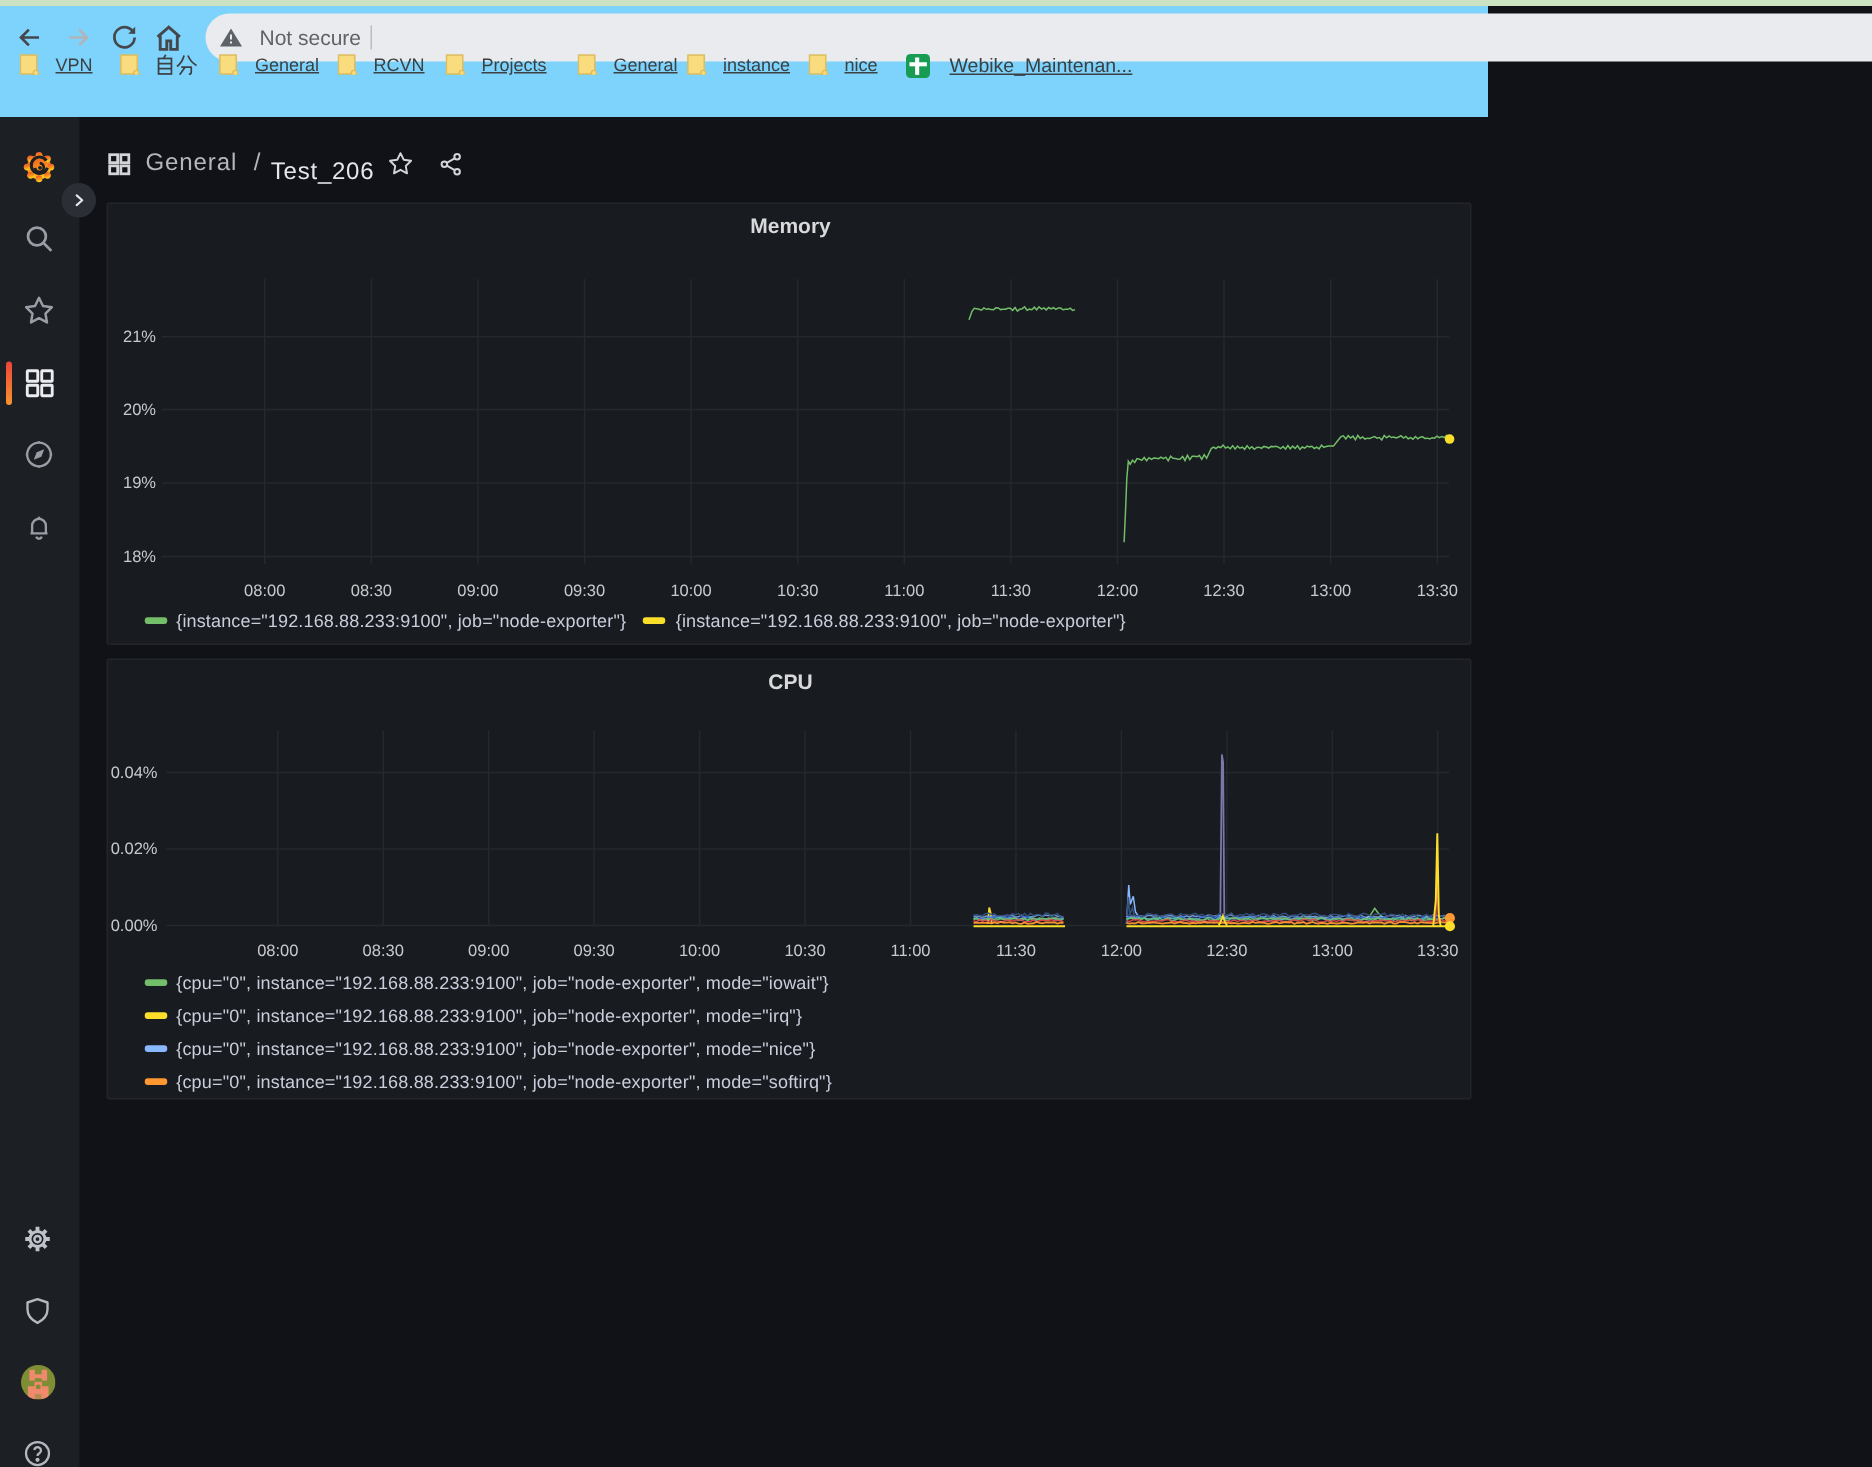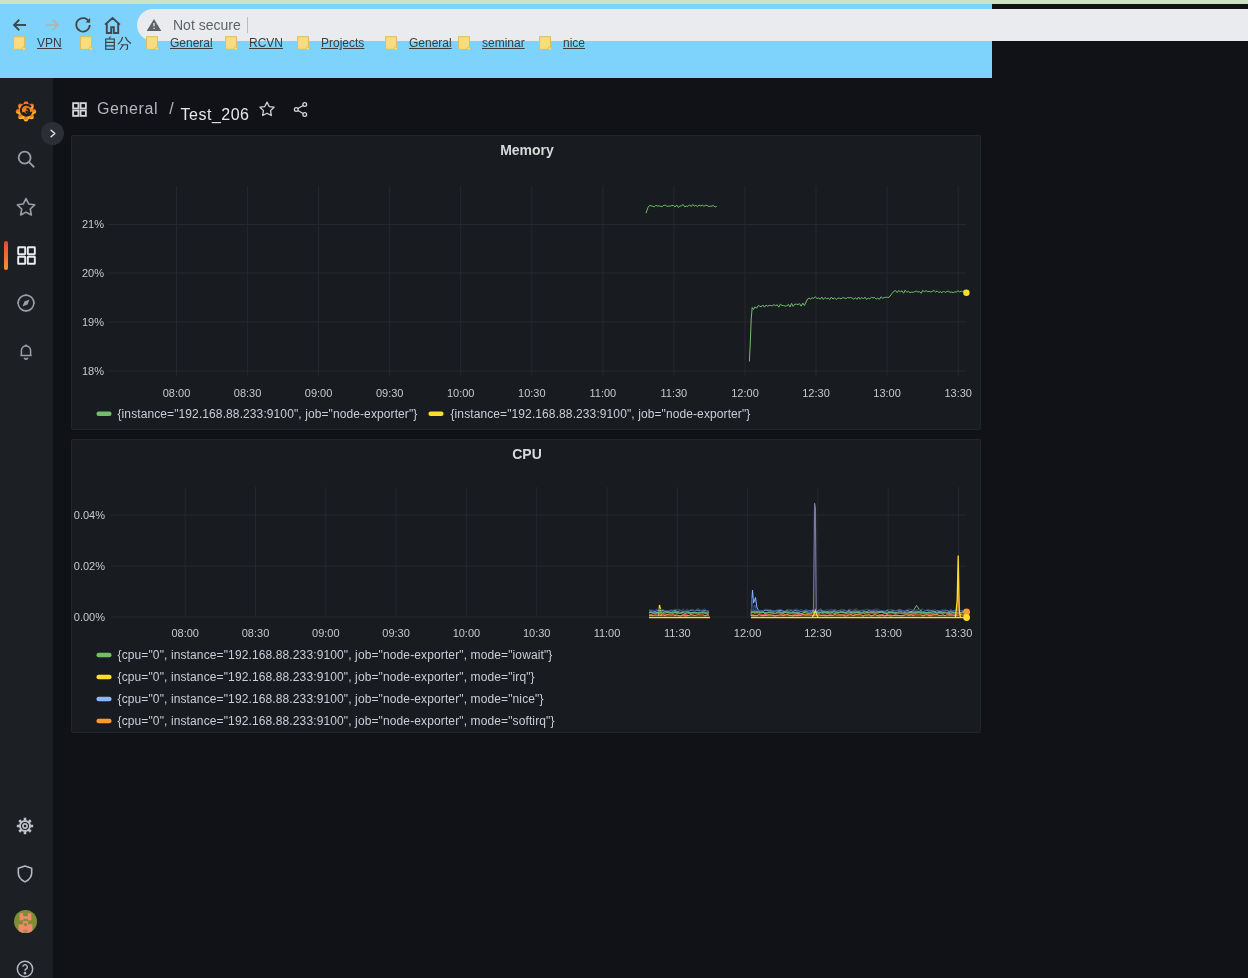--- a/index.html
+++ b/index.html
@@ -109,28 +109,36 @@
         <rect x="0.6" y="0.7" width="10.9" height="12.6" fill="#f9dc7e" stroke="#ddbd5c" stroke-width="1"></rect>
         <circle cx="10.9" cy="12.6" r="1.7" fill="#f9dc7e" stroke="#ddbd5c" stroke-width="0.9"></circle>
       </svg>
       <span>General</span>
     </div>
   <div class="bm" style="left:458px">
       <svg width="13" height="14" viewBox="0 0 13 14">
         <rect x="0.6" y="0.7" width="10.9" height="12.6" fill="#f9dc7e" stroke="#ddbd5c" stroke-width="1"></rect>
         <circle cx="10.9" cy="12.6" r="1.7" fill="#f9dc7e" stroke="#ddbd5c" stroke-width="0.9"></circle>
       </svg>
-      <span>seminar</span>
+      <span>instance</span>
     </div>
   <div class="bm" style="left:539px">
       <svg width="13" height="14" viewBox="0 0 13 14">
         <rect x="0.6" y="0.7" width="10.9" height="12.6" fill="#f9dc7e" stroke="#ddbd5c" stroke-width="1"></rect>
         <circle cx="10.9" cy="12.6" r="1.7" fill="#f9dc7e" stroke="#ddbd5c" stroke-width="0.9"></circle>
       </svg>
       <span>nice</span>
+    </div>
+  <div class="bm" style="left:604px">
+      <svg style="margin-right:13px" width="16" height="16" viewBox="0 0 16 16">
+        <rect width="16" height="16" rx="3" fill="#189b52"></rect>
+        <rect x="6.1" y="2.3" width="2.7" height="11.6" fill="#fff"></rect>
+        <rect x="2.3" y="5.5" width="11.6" height="2.7" fill="#fff"></rect>
+      </svg>
+      <span style="font-size:13px">Webike_Maintenan...</span>
     </div>
 </div>
 <div id="graf">
   <div id="sidebar">
     <svg class="sic" style="left:14px;top:21px" width="24" height="24" viewBox="0 0 24 24">
       <defs>
           <linearGradient id="glg" x1="0.1" y1="0" x2="0.35" y2="1">
             <stop offset="0" stop-color="#ed4e27"></stop>
             <stop offset="0.55" stop-color="#f88a1e"></stop>
             <stop offset="1" stop-color="#fcd21c"></stop>

